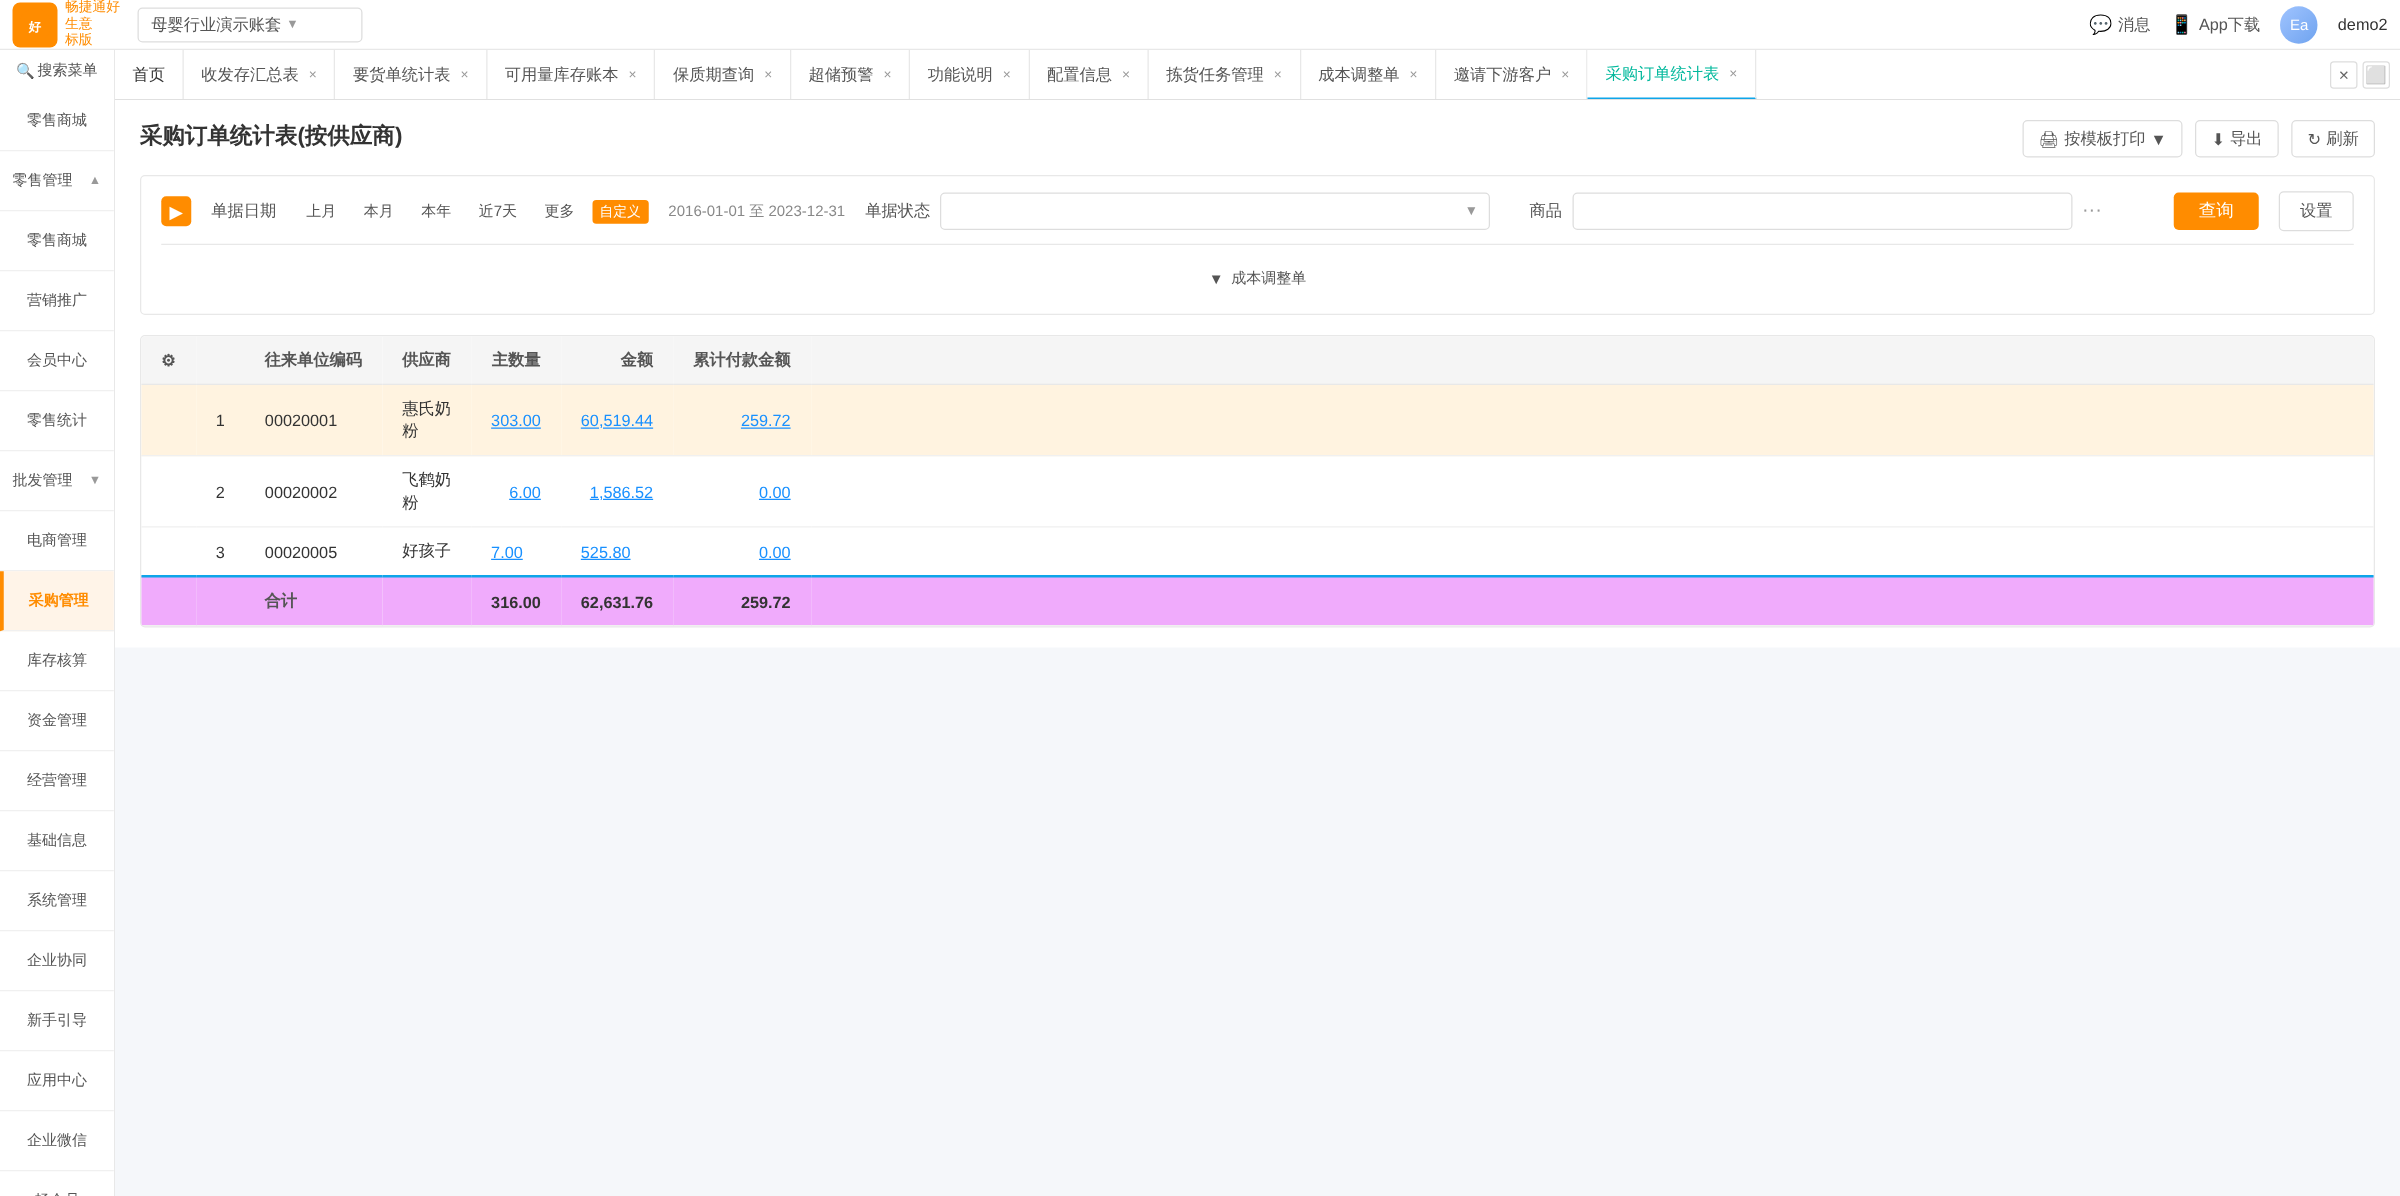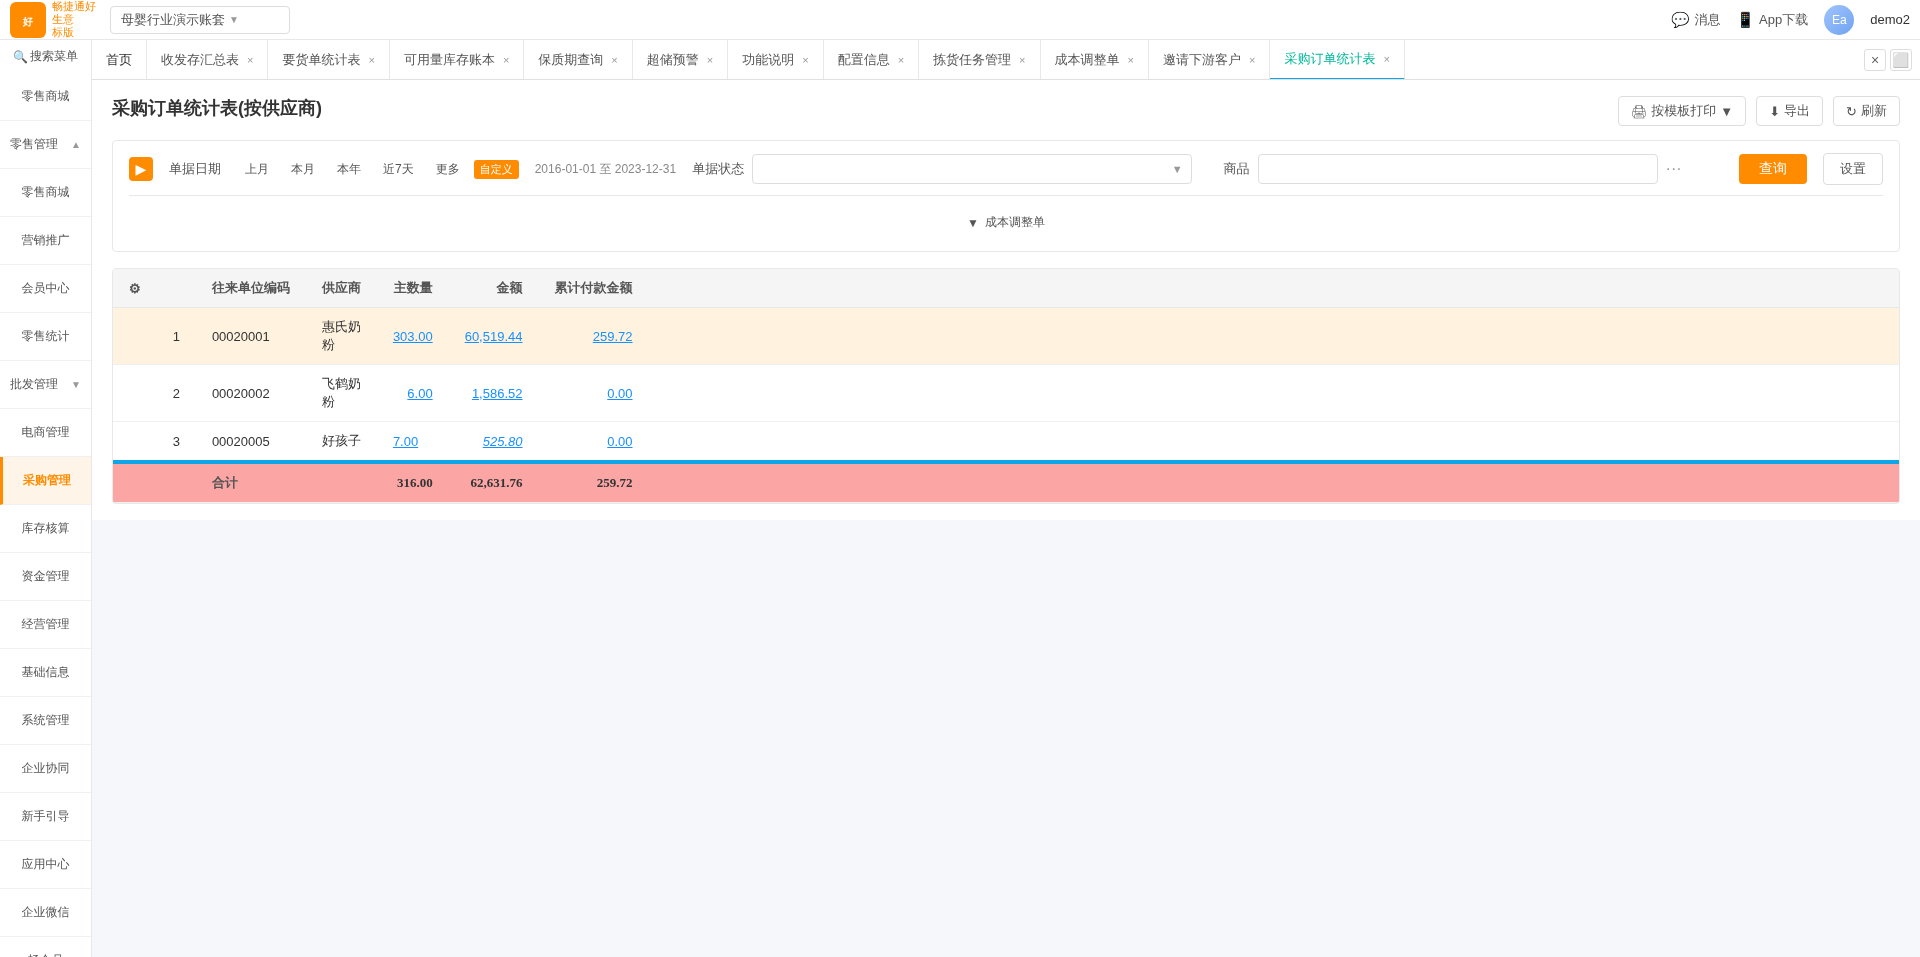--- a/index.html
+++ b/index.html
@@ -79,21 +79,21 @@
     .table-container { background: #fff; border: 1px solid #e8e8e8; border-radius: 4px; overflow: hidden; }
     .data-table { width: 100%; border-collapse: collapse; }
     .data-table thead tr { background: #f5f5f5; }
     .data-table th { padding: 10px 16px; text-align: left; font-size: 13px; font-weight: 600; color: #555; border-bottom: 1px solid #e8e8e8; white-space: nowrap; }
     .data-table td { padding: 10px 16px; font-size: 13px; color: #333; border-bottom: 1px solid #f0f0f0; }
     .data-table td.center { text-align: center; }
     .data-table tr.highlighted { background: #fff3e0; }
     .link-text { color: #1890ff; text-decoration: underline; cursor: pointer; }
     .row-num { color: #999; text-align: center; }
     .gear-col { width: 40px; text-align: center; color: #999; }
-    .tfoot-row td { background: #fca5a5; font-weight: 600; padding: 10px 16px; border-top: 4px solid #0ea5e9; font-family: Liberation Serif, serif; }
+    .tfoot-row td { background: #f0abfc; font-weight: 600; padding: 10px 16px; border-top: 2px solid #0ea5e9; }
     .tfoot-row td.label { color: #555; }
     .th-gear { width: 40px; }
 
     .filter-more-row { margin-top: 10px; display: flex; align-items: center; justify-content: center; }
     .filter-product-group { display: flex; align-items: center; gap: 8px; flex: 1; margin-left: 16px; }
     .product-label { font-size: 13px; color: #555; white-space: nowrap; flex-shrink: 0; }
     .product-input { flex: 1; height: 30px; border: 1px solid #ddd; border-radius: 4px; padding: 0 8px; font-size: 13px; }
     .dots-btn { color: #999; cursor: pointer; font-size: 16px; }
   </style>
 </head>
@@ -354,21 +354,21 @@
       <td style="text-align:right;"><span class="link-text">1,586.52</span></td>
       <td style="text-align:right;"><span class="link-text">0.00</span></td>
       <td></td>
     </tr>
                   <tr>
       <td class="gear-col"></td>
       <td class="row-num center">3</td>
       <td>00020005</td>
       <td>好孩子</td>
       <td style="text-align:left;"><span class="link-text">7.00</span></td>
-      <td style="text-align:right;font-style:italic;"><span class="link-text">525.80</span></td>
+      <td style=""><span class="link-text">525.80</span></td>
       <td style="text-align:right;"><span class="link-text">0.00</span></td>
       <td></td>
     </tr>
                 </tbody>
               <tfoot>
                 <tr class="tfoot-row">
                   <td></td>
                   <td></td>
                   <td class="label">合计</td>
                   <td></td>

